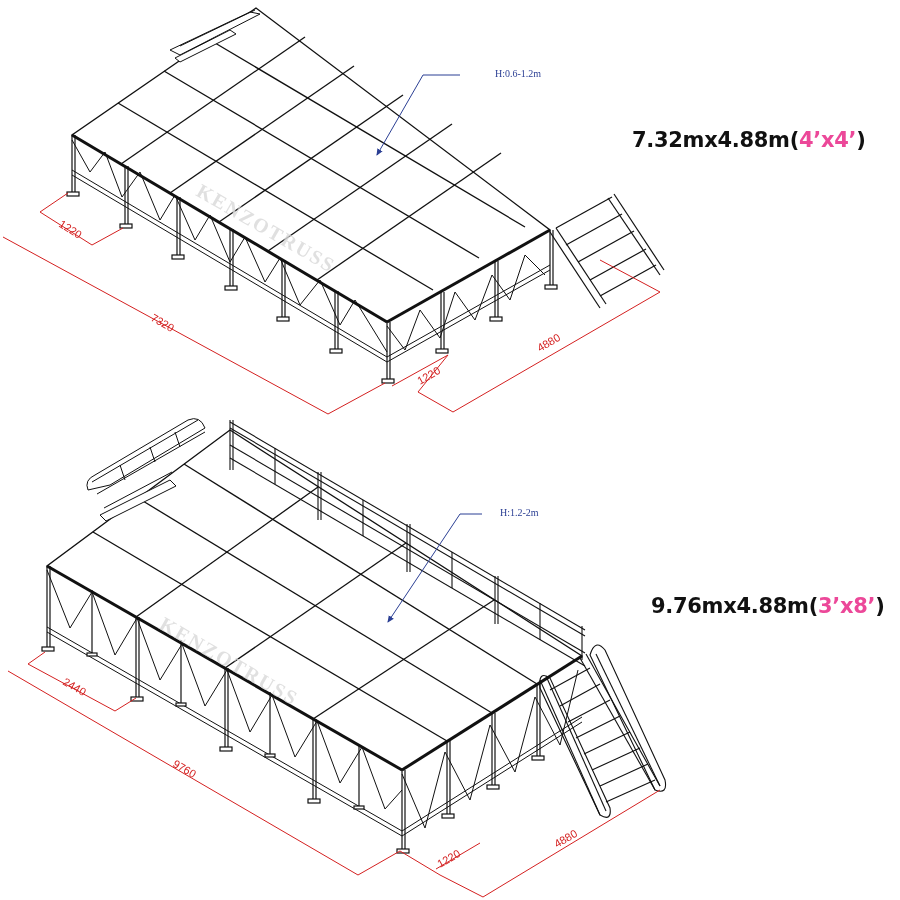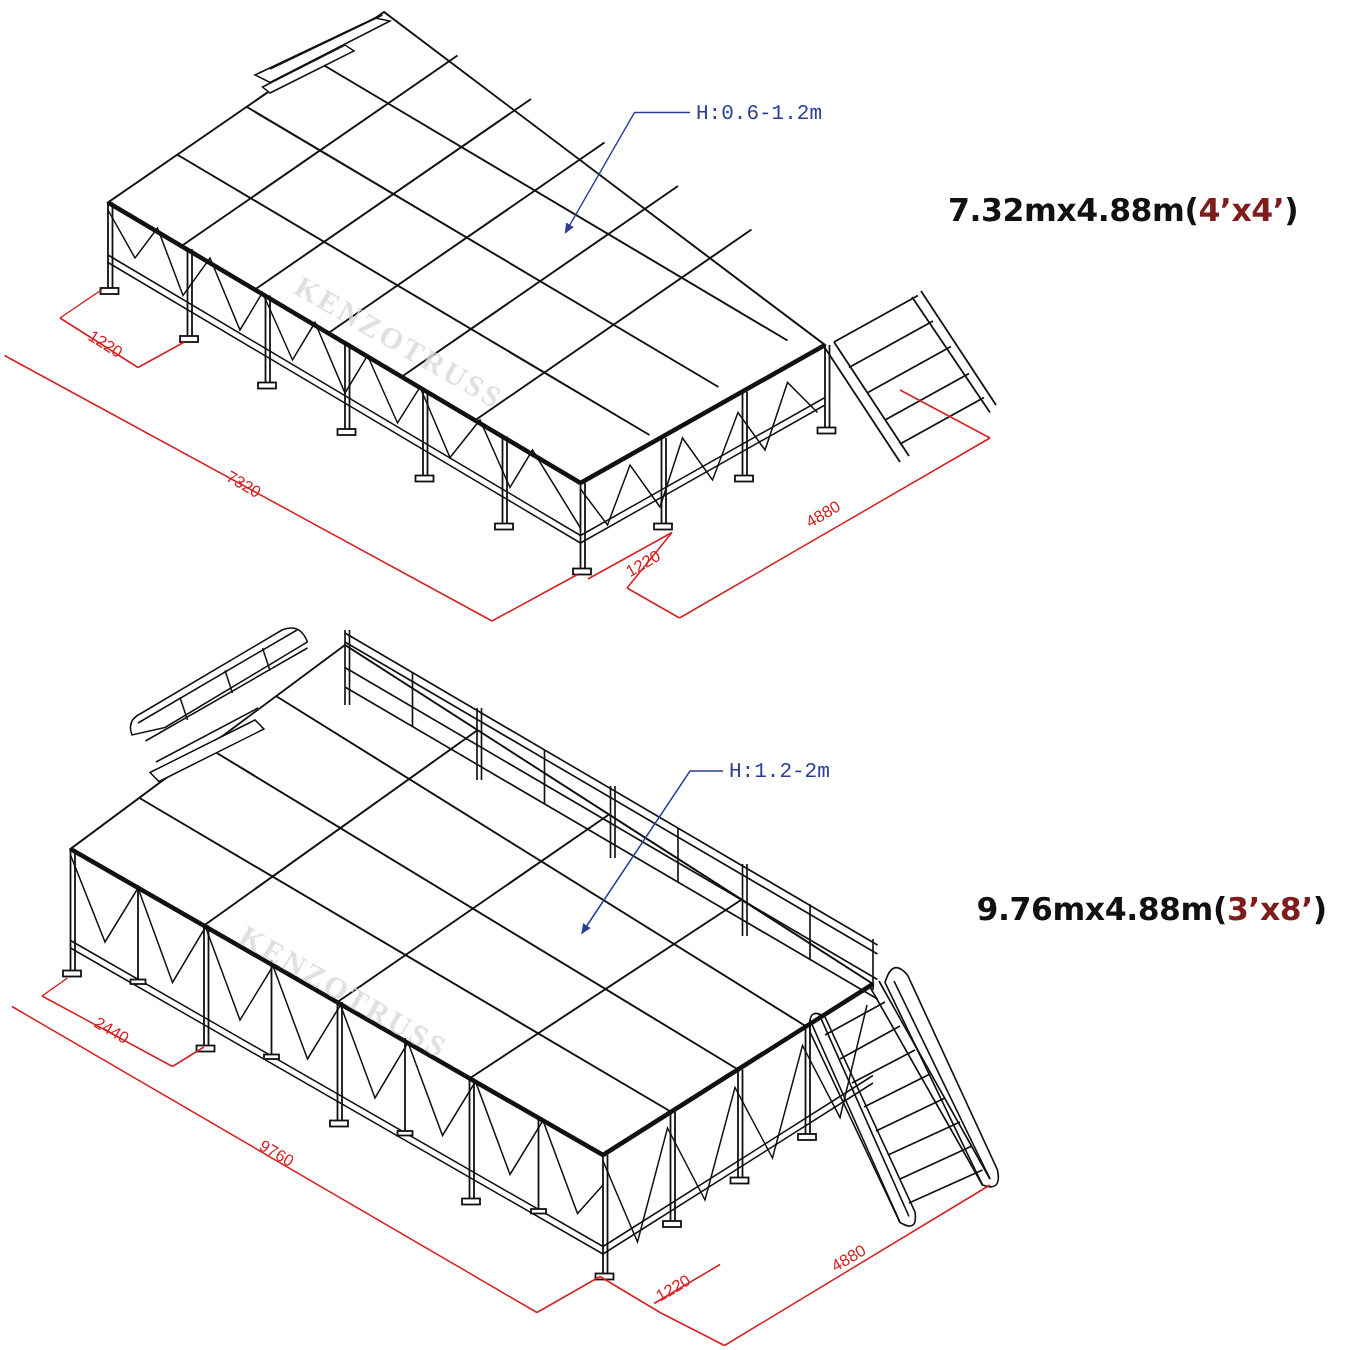--- a/index.html
+++ b/index.html
@@ -1,20 +1,20 @@
 <!DOCTYPE html>
 <html><head>
 <meta charset="utf-8">
 <style>
   html, body { margin: 0; padding: 0; background: #ffffff; }
   body { width: 900px; height: 900px; position: relative; overflow: hidden; font-family: "Liberation Sans", sans-serif; }
   .drawing { position: absolute; left: 0; top: 0; width: 900px; height: 900px; }
   .spec-label { position: absolute; font-family: "DejaVu Sans", sans-serif; font-weight: bold; font-size: 21px; color: #111111; white-space: nowrap; letter-spacing: -0.3px; }
-  .spec-label .accent { color: #7f1d1d; }
-  .height-label { position: absolute; font-family: Liberation Mono, monospace; font-size: 14px; color: #2b3f94; white-space: nowrap; }
+  .spec-label .accent { color: #ec4899; }
+  .height-label { position: absolute; font-family: Liberation Serif, serif; font-size: 10px; color: #2b3f94; white-space: nowrap; margin-left: 31px; }
   .dim-text { font-family: "Liberation Sans", sans-serif; font-size: 11px; fill: #d42020; }
   .watermark { font-family: "Liberation Serif", serif; font-size: 20px; font-weight: bold; fill: #d9d9d9; letter-spacing: 2px; }
 </style>
 </head>
 <body>
 
 <svg class="drawing" viewBox="0 0 900 900" xmlns="http://www.w3.org/2000/svg">
   <defs>
     <marker id="arrowBlue" markerWidth="8" markerHeight="8" refX="6" refY="4" orient="auto">
       <path d="M0,1 L7,4 L0,7 z" fill="#2b3f94"></path>
@@ -300,20 +300,20 @@
   <text class="dim-text" transform="translate(440,868) rotate(-30)">1220</text>
   <text class="dim-text" transform="translate(557,848) rotate(-30)">4880</text>
   <text class="watermark" transform="translate(158,628) rotate(30)" opacity="0.8">KENZOTRUSS</text>
 
   <g stroke="#2b3f94" stroke-width="1" fill="none">
     <polyline points="482,514 460,514 388,622" marker-end="url(#arrowBlue)"></polyline>
   </g>
 </svg>
 
 <div class="height-label" style="left:464px; top:68px;">H:0.6-1.2m</div>
-<div class="height-label" style="left:486px; top:507px;">H:1.2-2m</div>
+<div class="height-label" style="left:469px; top:507px;">H:1.2-2m</div>
 
 <div class="spec-label" style="left:632px; top:128px;">
   <span>7.32mx4.88m(</span><span class="accent">4’x4’</span><span>)</span>
 </div>
 <div class="spec-label" style="left:651px; top:594px;">
   <span>9.76mx4.88m(</span><span class="accent">3’x8’</span><span>)</span>
 </div>
 
 </body></html>

